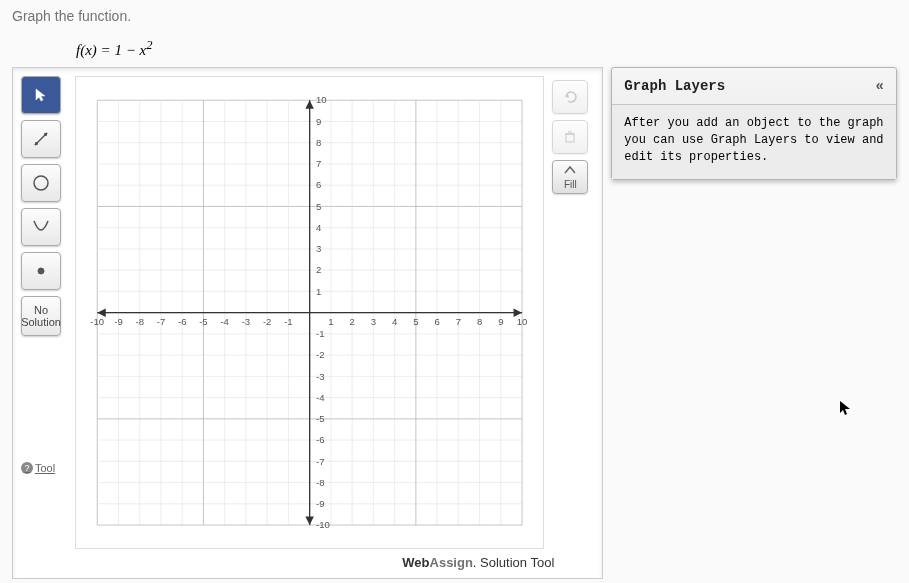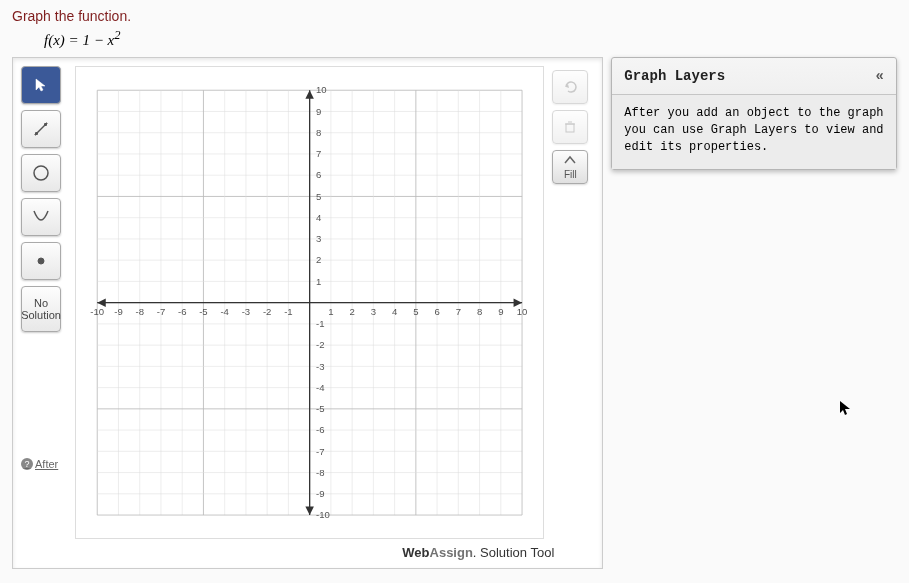--- a/index.html
+++ b/index.html
@@ -10,22 +10,22 @@
       height: 583px;
       overflow: hidden;
       position: relative;
     }
     .page {
       background: #fafafa;
       padding: 8px 12px;
       width: 100%;
       height: 100%;
     }
-    .instruction { font-size: 14px; color: #7f1d1d; margin-bottom: 4px; }
-    .formula { font-size: 15px; margin-left: 32px; margin-bottom: 8px; font-style: italic; font-family: 'Times New Roman', serif; }
+    .instruction { font-size: 14px; color: #737373; margin-bottom: 14px; }
+    .formula { font-size: 15px; margin-left: 64px; margin-bottom: 8px; font-style: italic; font-family: 'Times New Roman', serif; }
     .formula .fn { font-style: italic; }
     .main-area {
       display: flex;
       gap: 8px;
       position: relative;
     }
     .graph-container {
       background: #fff;
       border: 1px solid #ccc;
       padding: 8px;
@@ -62,21 +62,21 @@
     }
     .tool-btn.active {
       background: #3b5998;
       color: #fff;
     }
     .tool-btn svg { stroke: #555; }
     .tool-btn.active svg { stroke: #fff; fill: #fff; }
     .tool-btn.text-btn {
       font-size: 11px;
       line-height: 1.1;
-      height: 46px;
+      height: 40px;
     }
     .help-link {
       margin-top: 120px;
       font-size: 11px;
       color: #666;
       text-decoration: underline;
       display: flex;
       align-items: center;
       gap: 2px;
       cursor: pointer;
@@ -197,21 +197,21 @@
           </div>
           <div class="tool-btn">
             <svg width="20" height="20" viewBox="0 0 20 20">
                 <circle cx="10" cy="10" r="3" fill="#555"></circle>
               </svg>
           </div>
           <div class="tool-btn text-btn" style="white-space:pre-line;">No
 Solution</div>
           <div class="help-link">
             <span class="hicon">?</span>
-            <span>After</span>
+            <span>Tool</span>
           </div>
         </div>
 
         <div class="canvas-area">
           <svg class="grid-svg" viewBox="0 0 440 440">
             <g id="grid">
                 <line x1="20" y1="20" x2="20" y2="420" stroke="#bbb" stroke-width="0.8"></line>
                 <line x1="20" y1="20" x2="420" y2="20" stroke="#bbb" stroke-width="0.8"></line>
                 <line x1="40" y1="20" x2="40" y2="420" stroke="#ddd" stroke-width="0.5"></line>
                 <line x1="20" y1="40" x2="420" y2="40" stroke="#ddd" stroke-width="0.5"></line>

